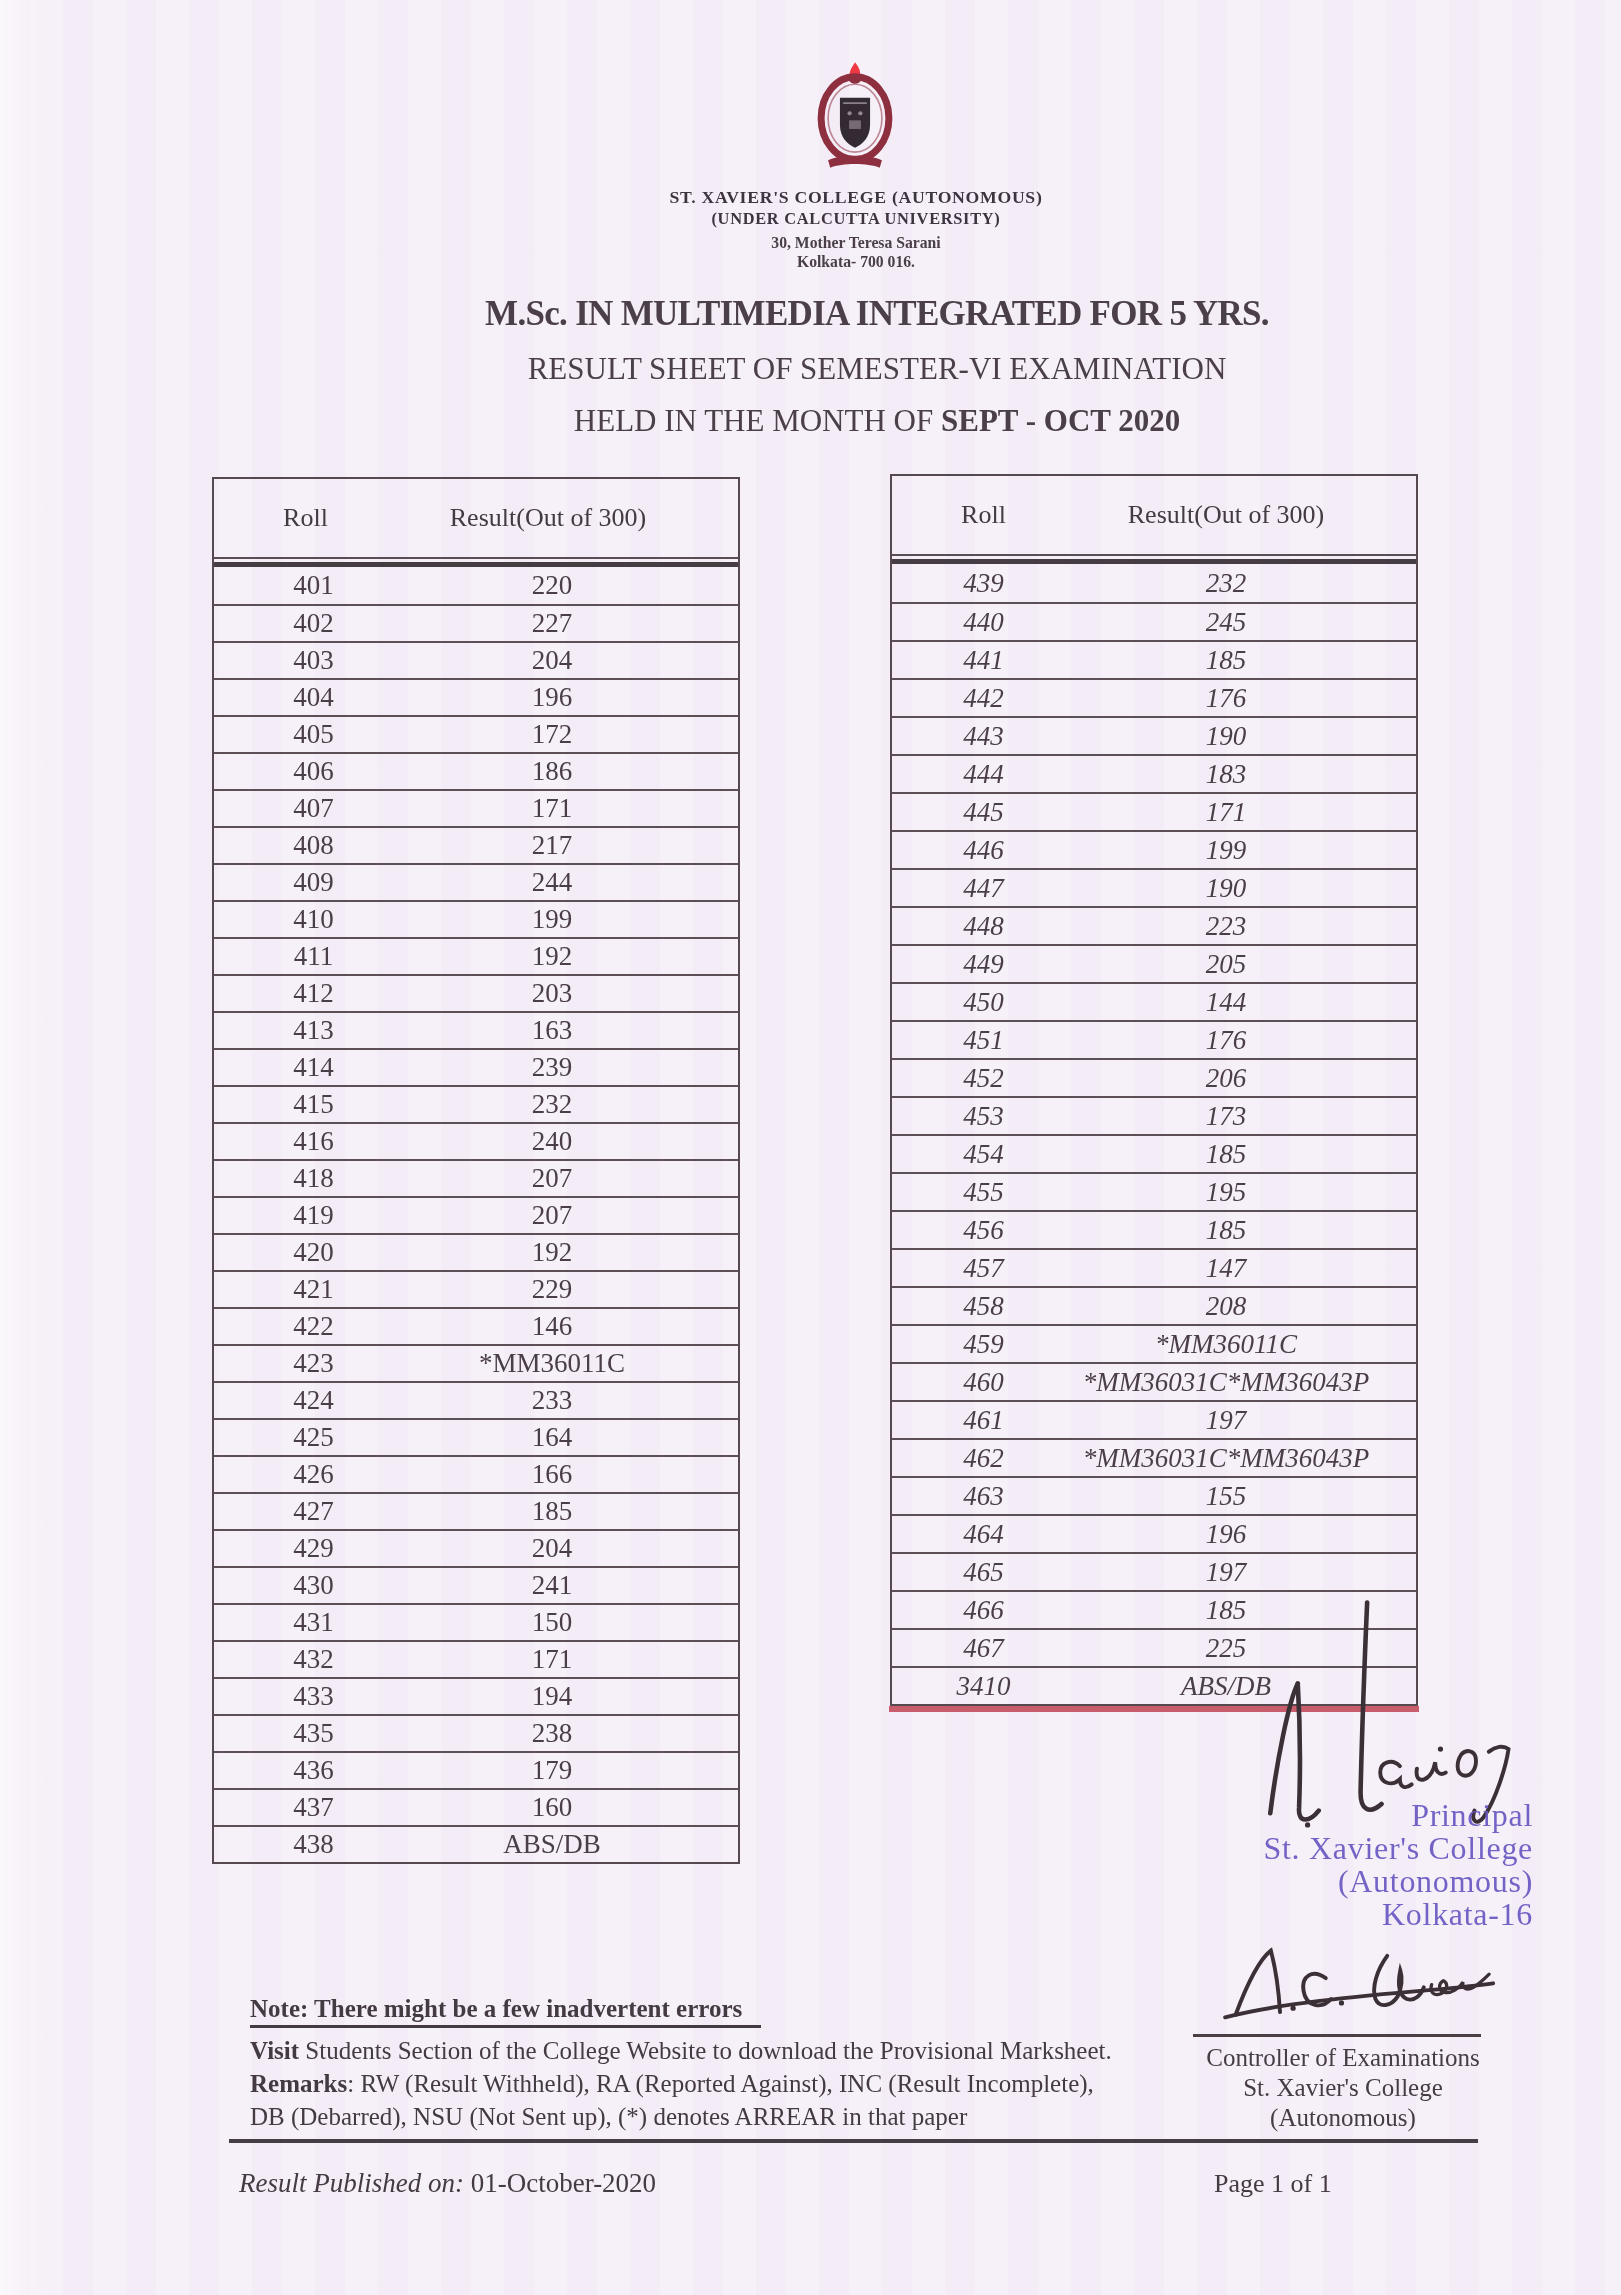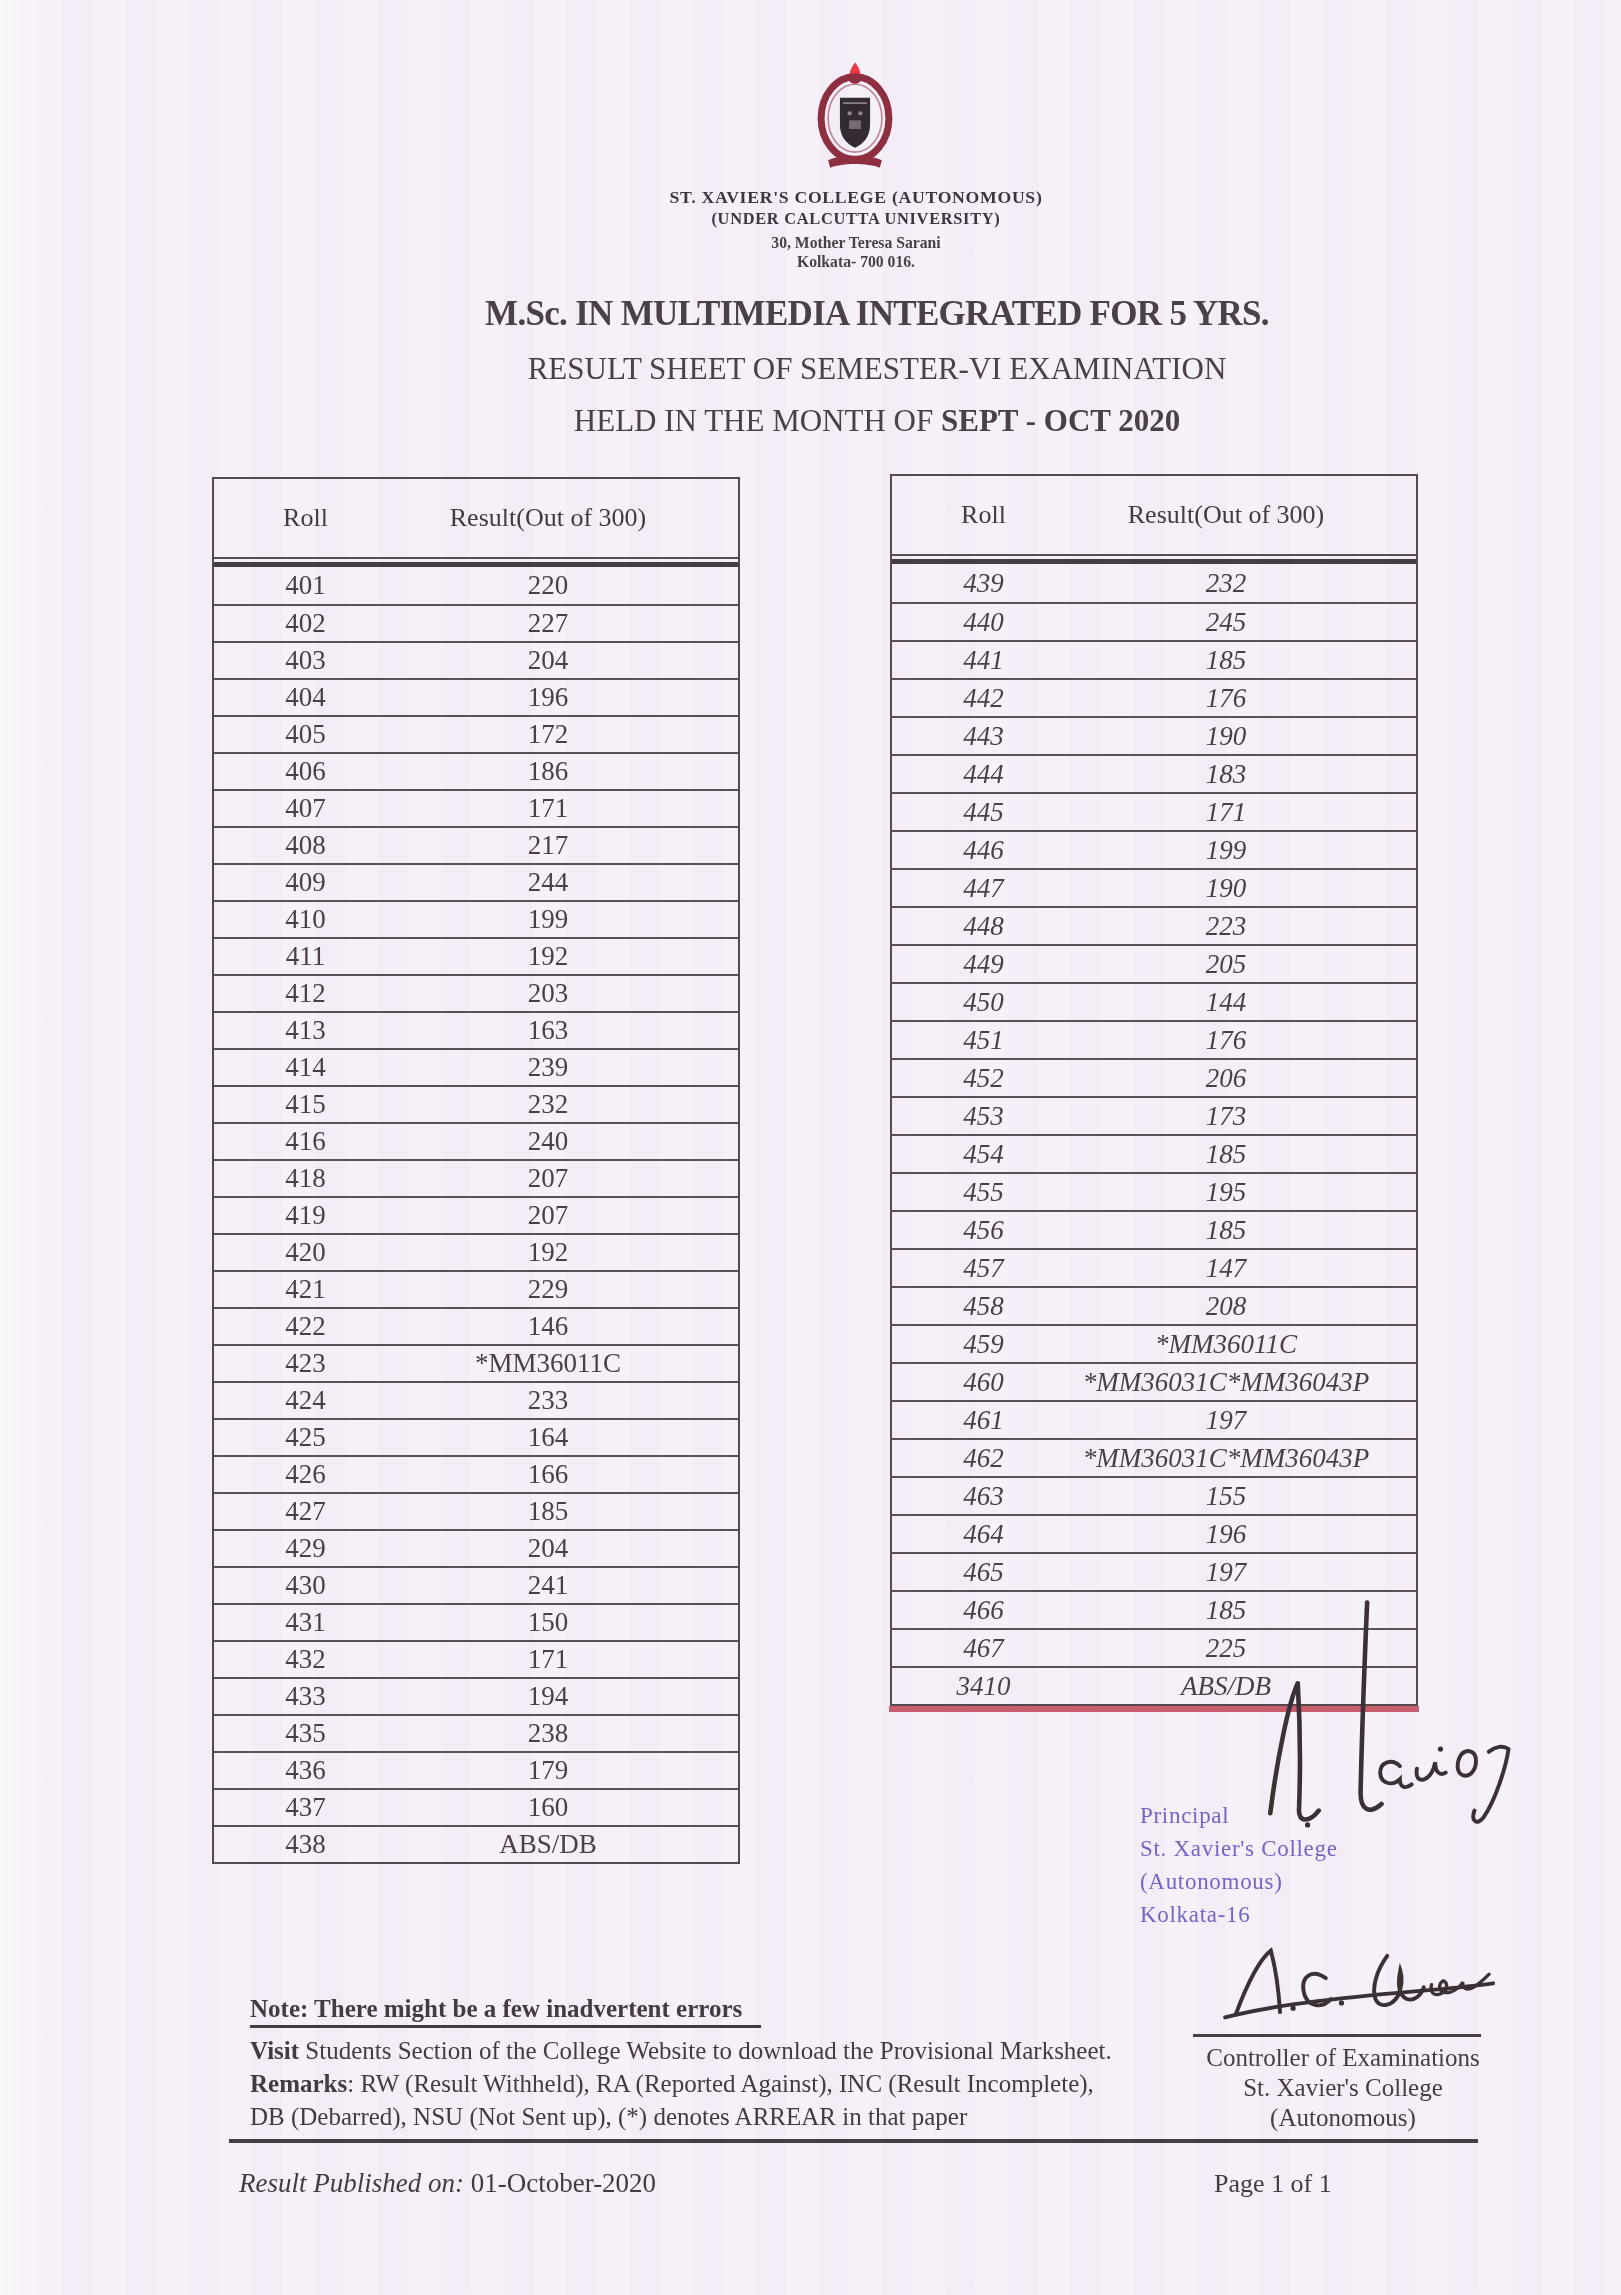--- a/index.html
+++ b/index.html
@@ -29,37 +29,37 @@
   .title-held{font-size:31px;line-height:37px;}
   .title-held .bold{font-weight:bold;}
   
   .tbl{position:absolute;border:2.6px solid #55484f;}
   .tbl.left{left:212px;top:477px;width:528px;}
   .tbl.right{left:890px;top:474px;width:528px;}
   .thead{display:flex;height:80px;border-bottom:2px solid #5a4e54;}
   .hband{height:5.9px;background:#463c43;margin-top:2.6px;}
   .trow{display:flex;border-top:2px solid #5c5056;}
   .rows .trow:first-child{border-top:none;}
-  .tbl.left .trow{height:37px;}
+  .tbl.left .trow{height:37px;padding-left:8px;}
   .tbl.right .trow{height:38px;font-style:italic;}
   .cell{display:flex;align-items:center;justify-content:center;font-size:27px;color:#4a3e48;}
   .cell.roll{width:183px;}
   .cell.result{flex:1;padding-right:39px;}
   .hcell{font-size:26px;color:#433a42;}
   .hcell.result{line-height:30px;justify-content:center;}
   .tbl.right::after{
     content:"";position:absolute;left:-2.6px;right:-2.6px;bottom:-7.2px;height:5.2px;
     background:#c04354;opacity:.85;
   }
   
   .sig{position:absolute;}
   .sig path{fill:none;stroke:#3c3037;stroke-linecap:round;}
   .stamp{
-    position:absolute;left:1140px;top:1799px;width:393px;text-align:left;
-    line-height:33px;font-size:23px;opacity:.92;letter-spacing:0.7px;
+    position:absolute;left:1140px;top:1799px;width:393px;text-align:right;
+    line-height:33px;font-size:32px;opacity:.92;letter-spacing:0.7px;
   }
   .ctrl-rule-top{position:absolute;left:1193px;top:2034px;width:288px;height:3.3px;background:#4a3f45;}
   .ctrl-block{position:absolute;left:1199px;top:2043px;width:288px;text-align:center;font-size:25px;line-height:30px;color:#463c44;}
   .bottom-rule{position:absolute;left:229px;top:2139px;width:1249px;height:3.9px;background:#473d44;}
   
   .notes{position:absolute;left:230px;top:1995px;width:1047px;font-size:25px;color:#443a42;margin-left:20px;}
   .note-heading{display:inline-block;font-weight:bold;padding-right:18.3px;padding-bottom:2px;border-bottom:3.9px solid #443a42;margin-bottom:5.9px;}
   .note-line{line-height:33px;}
   .b{font-weight:bold;}
   .footer-pub{position:absolute;left:239px;top:2168px;font-size:27px;color:#443a42;}

